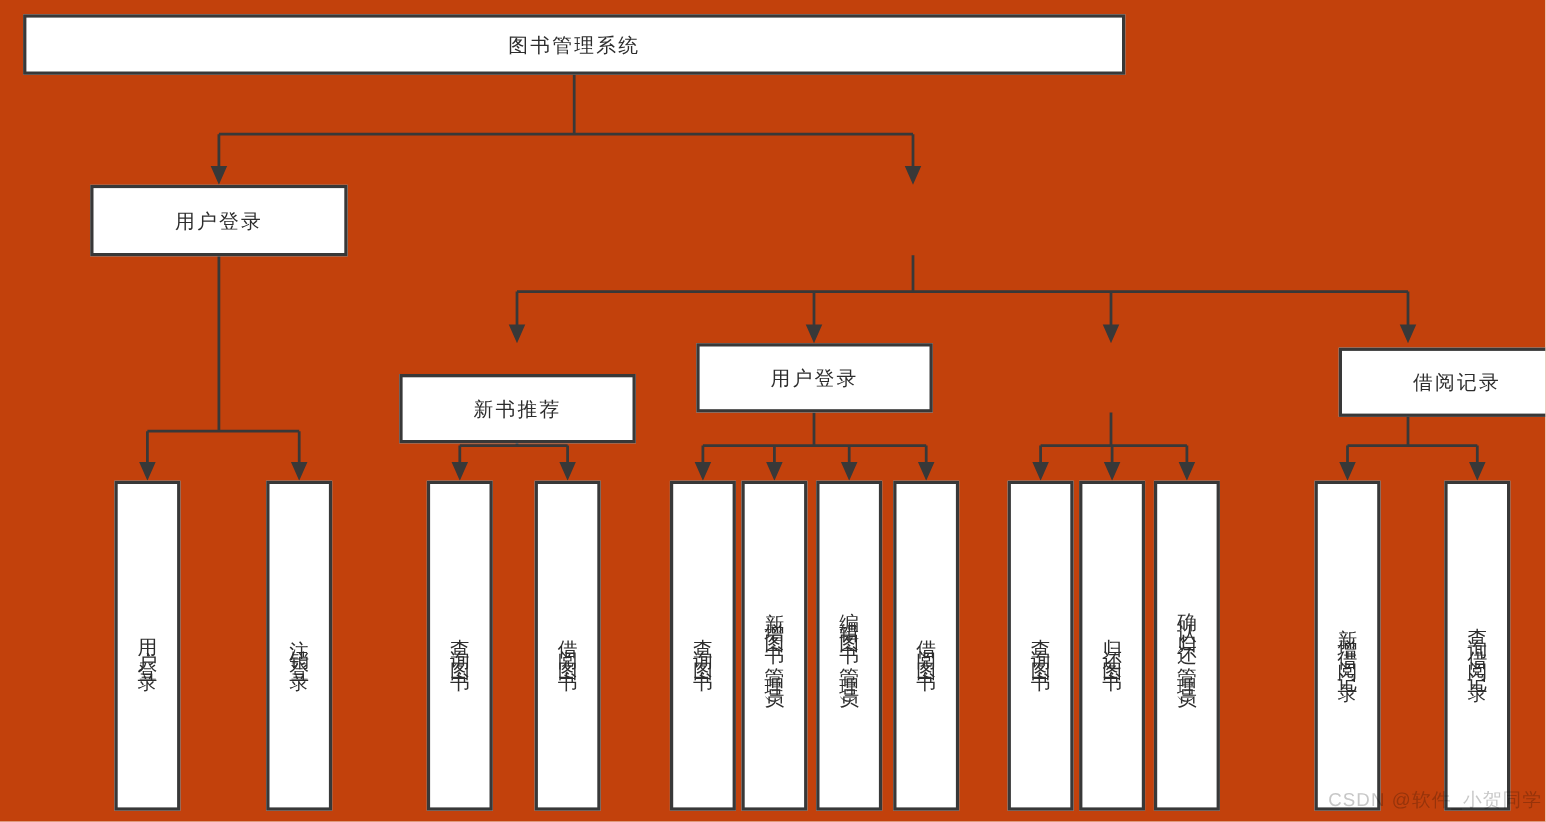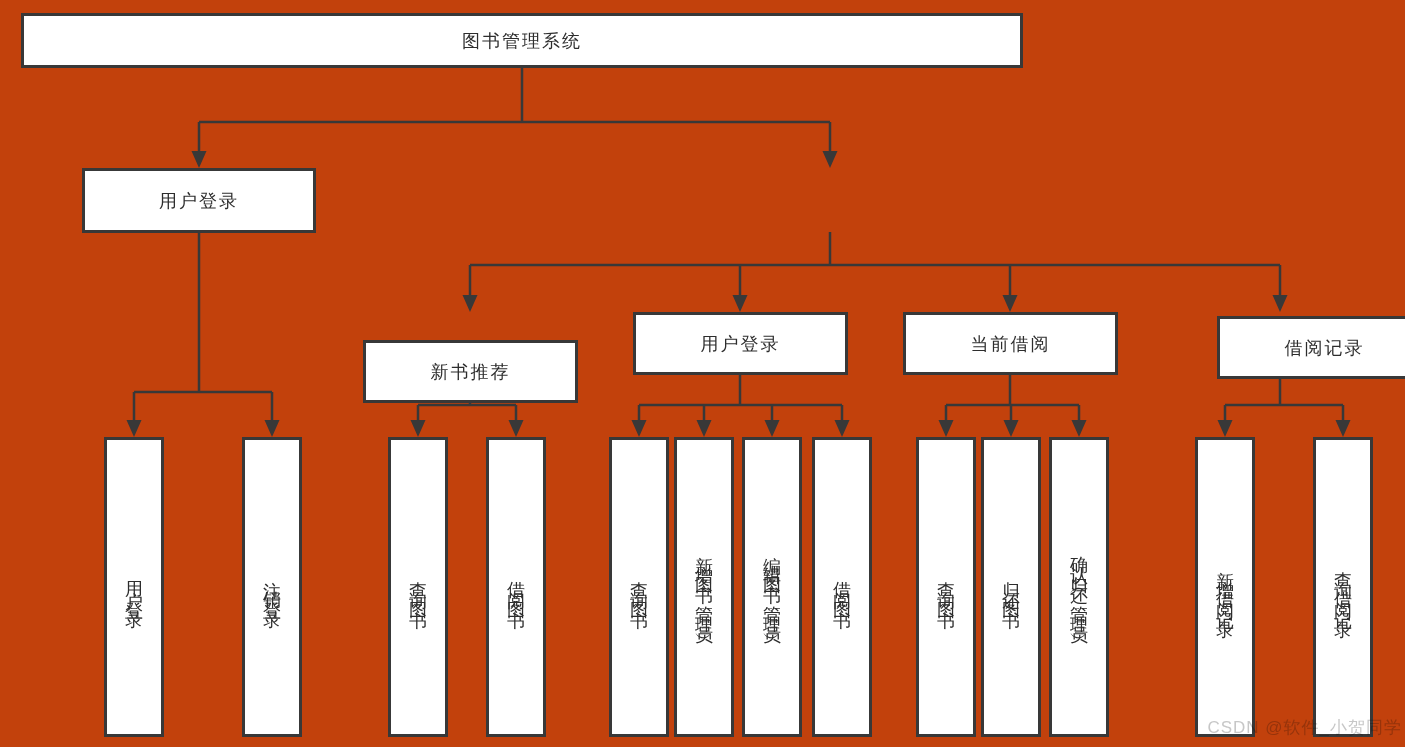--- a/index.html
+++ b/index.html
@@ -51,21 +51,20 @@
       M1071.5,420 L1086.5,420 L1079,437 Z
       M1217.5,420 L1232.5,420 L1225,437 Z  M1335.5,420 L1350.5,420 L1343,437 Z"></path>
   </svg>
 
   <div class="node h-node" style="left:21px; top:13px; width:1002px; height:55px;">图书管理系统</div>
 
   <div class="node h-node" style="left:82px; top:168px; width:234px; height:65px;">用户登录</div>
 
   <div class="node h-node" style="left:363px; top:312px; width:215px; height:63px;margin-top:28px;">新书推荐</div>
   <div class="node h-node" style="left:633px; top:312px; width:215px; height:63px;">用户登录</div>
-  <div class="node h-node" style="left:903px; top:312px; width:215px; height:63px;">当前借阅</div>
   <div class="node h-node" style="left:1173px; top:316px; width:215px; height:63px;margin-left:44px;">借阅记录</div>
 
   <div class="node v-node" style="left:104px; top:437px; width:60px; height:300px;">用户登录</div>
   <div class="node v-node" style="left:242px; top:437px; width:60px; height:300px;">注销登录</div>
 
   <div class="node v-node" style="left:388px; top:437px; width:60px; height:300px;">查询图书</div>
   <div class="node v-node" style="left:486px; top:437px; width:60px; height:300px;">借阅图书</div>
 
   <div class="node v-node" style="left:609px; top:437px; width:60px; height:300px;">查询图书</div>
   <div class="node v-node" style="left:674px; top:437px; width:60px; height:300px;">新增图书（管理员）</div>

